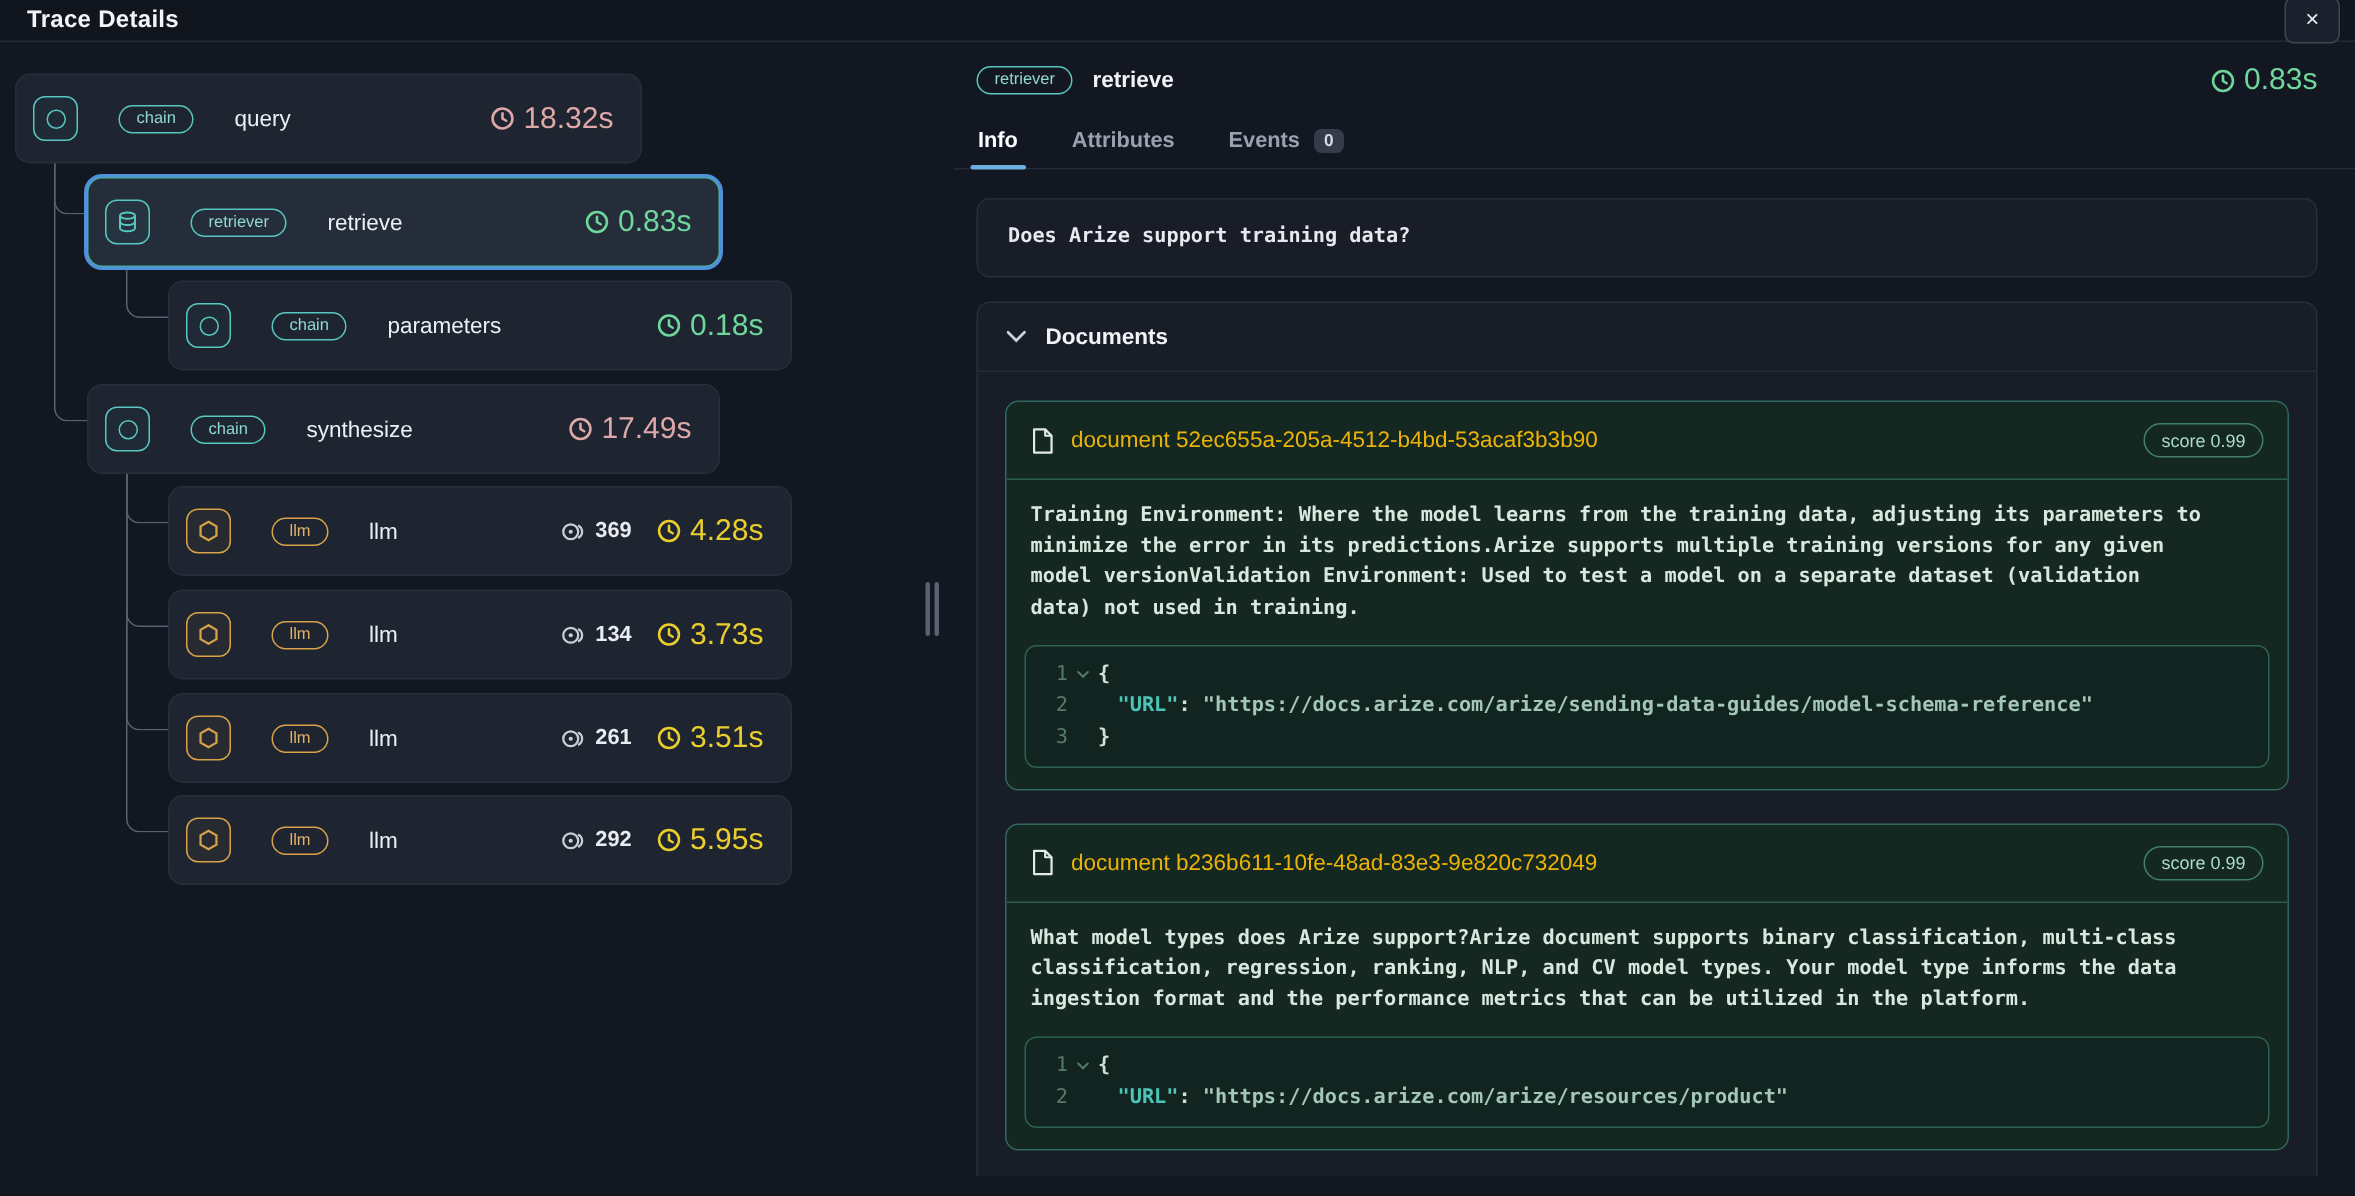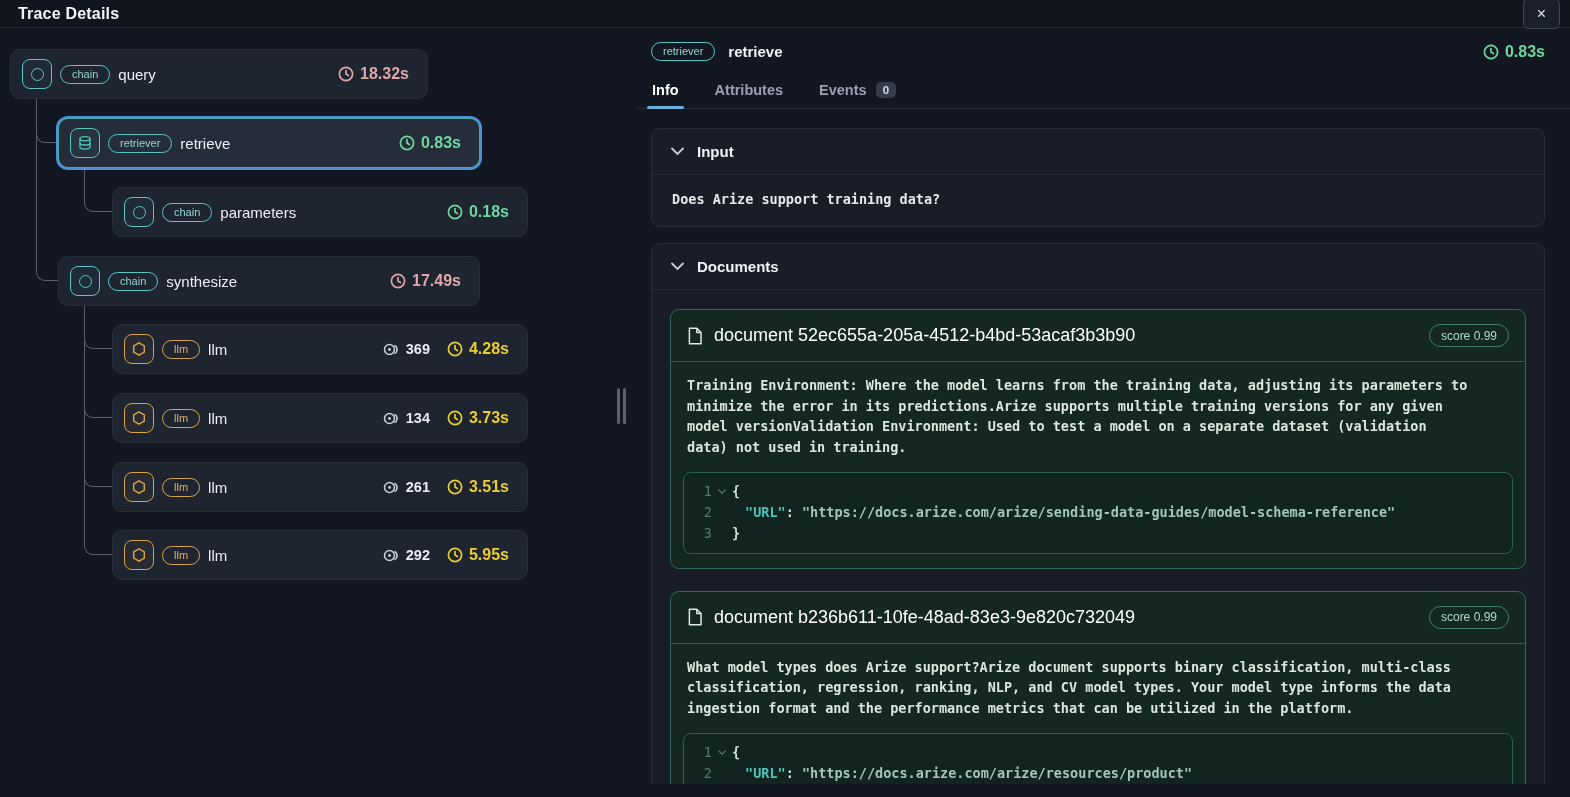--- a/index.html
+++ b/index.html
@@ -20,37 +20,37 @@
   .close-btn{width:37px;height:31px;background:#1b212c;border:1px solid #3e4654;border-radius:6px;
     color:#e6eaef;font-size:16px;line-height:1;display:flex;align-items:center;justify-content:center;cursor:pointer}
   
   .main{display:flex;height:756px}
   .tree-panel{position:relative;width:606px;flex:none}
   .divider{width:30px;flex:none;display:flex;align-items:center;justify-content:center}
   .grip{display:flex;gap:3px;cursor:col-resize;padding:4px}
   .grip i{width:3px;height:36px;background:#5a6272;border-radius:2px;display:block}
   .detail-panel{flex:1;display:flex;flex-direction:column;min-width:0}
   
-  .tree-row{position:absolute;height:50px;border-radius:10px;background:#1e2430;border:1px solid #272e3b;
-    display:flex;align-items:center;padding:0 18px 0 11px;gap:8px;cursor:pointer;z-index:2}
+  .tree-row{position:absolute;height:60px;border-radius:10px;background:#1e2430;border:1px solid #272e3b;
+    display:flex;align-items:center;padding:0 18px 0 11px;gap:27px;cursor:pointer;z-index:2}
   .tree-row.selected{background:#252d3b;border:1px solid #49a8a4;box-shadow:0 0 0 2px var(--blue)}
   .node-icon{width:30px;height:30px;flex:none;border:1.5px solid var(--teal);border-radius:8px;
     display:flex;align-items:center;justify-content:center;color:var(--teal);background:rgba(87,199,192,.04)}
   .kind-llm .node-icon{border-color:var(--orange);color:var(--orange);background:rgba(217,162,71,.05)}
   .node-icon>*{display:none}
   .kind-chain .icon-chain{display:block;width:13px;height:13px;border:1.5px solid currentColor;border-radius:50%}
   .kind-retriever .icon-db{display:block}
   .kind-llm .icon-hex{display:block}
   .pill{border:1px solid var(--teal);color:#8fd8d2;border-radius:999px;padding:3px 11px;font-size:11px;line-height:1;flex:none}
   .kind-llm .pill{border-color:var(--orange);color:#e0b269}
   .row-name{font-size:15px;color:#eceff4}
   .row-right{margin-left:auto;display:flex;gap:17px}
   .tokens{display:flex;align-items:center;gap:7px;color:#e9ecf1;font-size:14.5px;font-weight:700}
   .tokens svg{color:#c9cfd9}
-  .duration{display:flex;align-items:center;gap:6px;font-size:16px;font-weight:700}
+  .duration{display:flex;align-items:center;gap:6px;font-size:20px;font-weight:400}
   .dur-rose{color:var(--rose)} .dur-green{color:var(--green)} .dur-yellow{color:var(--yellow)}
   .elbow{position:absolute;border-left:1.5px solid #596173;border-bottom:1.5px solid #596173;
     border-bottom-left-radius:9px;z-index:1}
   
   .detail-header{display:flex;align-items:center;gap:13px;padding:14px 25px 9px 15px}
   .detail-title{font-size:15px;font-weight:600;color:#f0f2f5}
   .detail-header .duration{margin-left:auto}
   .tabs{display:flex;gap:34px;padding:5px 15px 0;border-bottom:1px solid var(--panel-line)}
   .tab{padding:7px 1px 10px;font-size:14.5px;font-weight:700;color:#99a1b0;display:flex;gap:9px;
     align-items:flex-end;cursor:pointer;position:relative}
@@ -62,21 +62,21 @@
   .card{background:#181d28;border:1px solid #272e3b;border-radius:9px;margin-bottom:16px}
   .card-header{display:flex;align-items:center;gap:13px;padding:14px 19px;border-bottom:1px solid var(--panel-line)}
   .card-header h2{margin:0;font-size:15px;font-weight:700;color:#f0f2f5}
   .chev{display:flex;align-items:center;cursor:pointer}
   .mono-text{padding:16px 20px 19px;font-family:"DejaVu Sans Mono",monospace;font-size:13.5px;font-weight:700;color:#e6e9ed}
   .docs-body{padding:19px 18px 18px}
   
   .doc-card{background:#152721;border:1px solid #30695b;border-radius:9px;margin-bottom:22px;overflow:hidden}
   .doc-header{display:flex;align-items:center;gap:11px;padding:14px 16px;border-bottom:1px solid #2b5d50}
   .doc-header svg{color:#e3e8ec;flex:none}
-  .doc-title{font-size:18px;color:#ffffff}
+  .doc-title{font-size:15px;color:#eab308}
   .score-pill{margin-left:auto;border:1px solid #417e6f;border-radius:999px;color:#a9dbcd;font-size:12px;padding:3.5px 11px;flex:none}
   .doc-text{padding:13px 16px 11px;max-width:815px;font-family:"DejaVu Sans Mono",monospace;
     font-size:13.5px;font-weight:700;color:#d9e7de;line-height:1.52}
   .code-block{margin:4px 12px 14px;background:#122420;border:1px solid #2b6052;border-radius:8px;
     padding:8px 10px 9px 8px;font-family:"DejaVu Sans Mono",monospace;font-size:13.5px;font-weight:700;
     color:#cfe0d7;line-height:1.55}
   .code-line{display:flex;white-space:pre}
   .code-ln{width:20px;text-align:right;color:#56796d;font-weight:400;flex:none}
   .code-fold{width:20px;display:flex;align-items:center;justify-content:center;color:#56796d;flex:none;cursor:pointer}
   .json-key{color:#4cc5b9}
@@ -321,28 +321,20 @@
             <span>Attributes</span>
           </div>
         <div class="tab">
           <span>Events</span>
           <span class="count-badge">0</span>
         </div>
       </div>
 
       <div class="detail-scroll">
         <section class="card">
-          <div class="card-header">
-            <span class="chev">
-              <svg width="13" height="9" viewBox="0 0 13 8" fill="none" stroke="#ccd2db" stroke-width="1.8" stroke-linecap="round">
-                  <path d="M1 1l5.5 5.5L12 1"></path>
-                </svg>
-            </span>
-            <h2>Input</h2>
-          </div>
           <div class="mono-text">Does Arize support training data?</div>
         </section>
 
         <section class="card">
           <div class="card-header">
             <span class="chev">
               <svg width="13" height="9" viewBox="0 0 13 8" fill="none" stroke="#ccd2db" stroke-width="1.8" stroke-linecap="round">
                   <path d="M1 1l5.5 5.5L12 1"></path>
                 </svg>
             </span>

